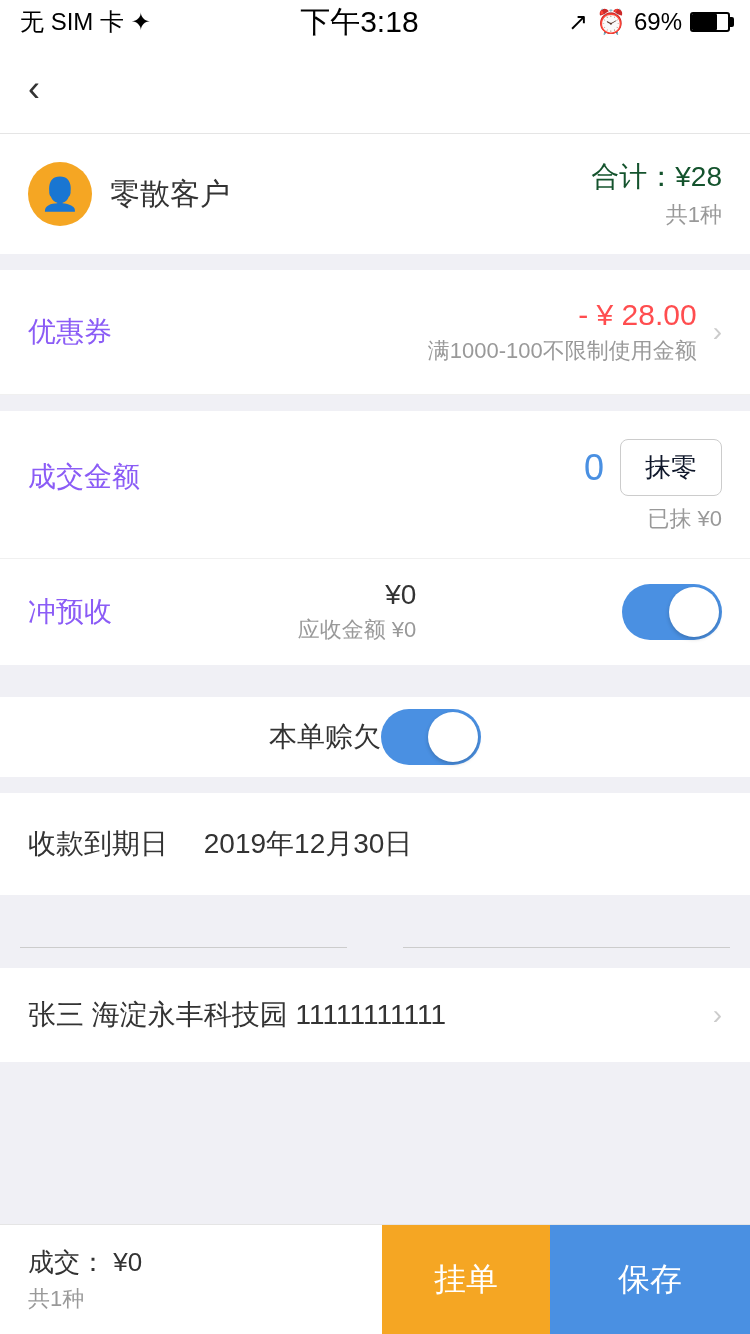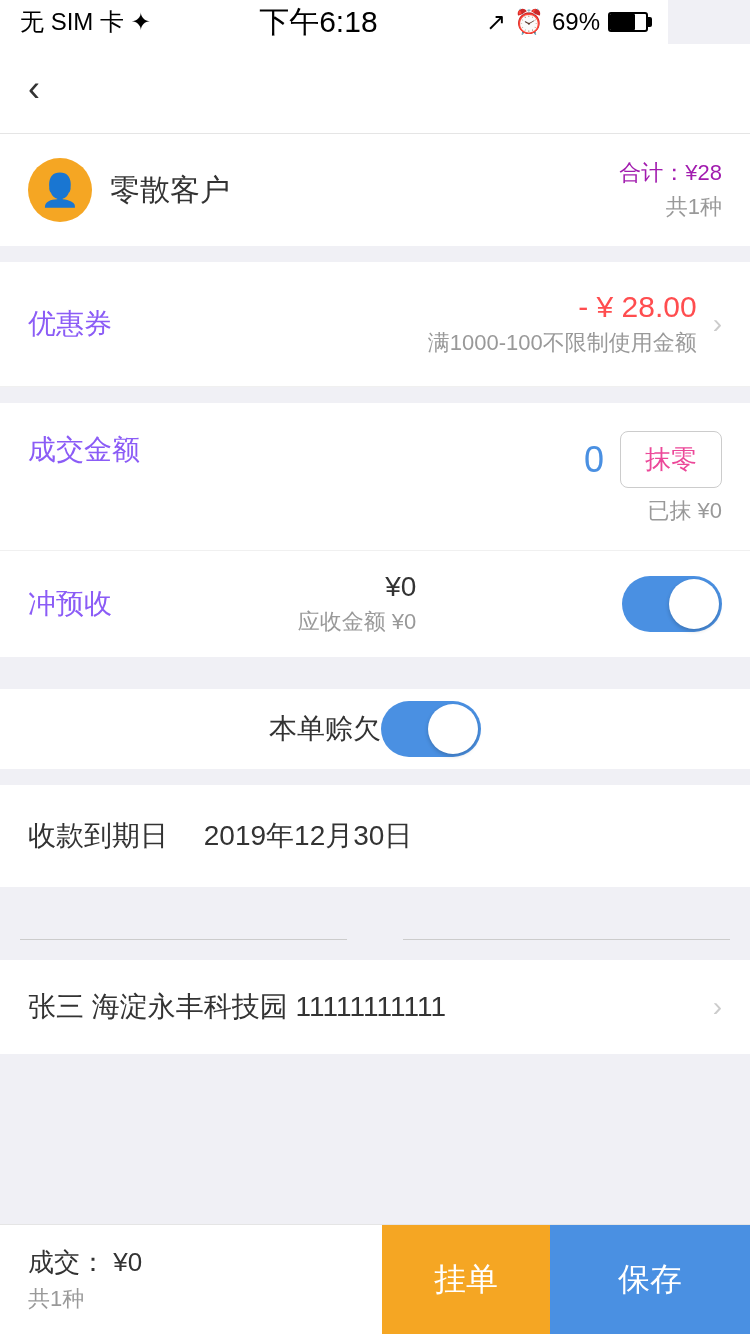--- a/index.html
+++ b/index.html
@@ -9,21 +9,21 @@
       min-height: 1334px;
       font-family: -apple-system, "PingFang SC", "Helvetica Neue", Arial, sans-serif;
       background: #f0f0f5;
       font-size: 28px;
       color: #333;
       position: relative;
     }
 
     
     .status-bar {
-      width: 668px;
+      width: 750px;
       height: 44px;
       background: #fff;
       display: flex;
       align-items: center;
       justify-content: space-between;
       padding: 0 20px;
       font-size: 24px;
       color: #000;
     }
     .status-left { display: flex; align-items: center; gap: 10px; }
@@ -112,22 +112,22 @@
       font-size: 32px;
     }
     .customer-name {
       font-size: 30px;
       color: #333;
     }
     .customer-right {
       text-align: right;
     }
     .total-amount {
-      font-size: 22px;
-      color: #a21caf;
+      font-size: 28px;
+      color: #14532d;
     }
     .total-count {
       font-size: 22px;
       color: #999;
       margin-top: 4px;
     }
 
     
     .row-item {
       display: flex;
@@ -165,34 +165,34 @@
     }
 
     
     .transaction-section {
       background: #fff;
       margin-bottom: 16px;
     }
     .transaction-row {
       padding: 28px 28px 8px 28px;
       display: flex;
-      align-items: flex-start;
+      align-items: flex-end;
       justify-content: space-between;
     }
     .amount-value {
       font-size: 36px;
       color: #4a90e2;
       font-weight: 500;
     }
     .round-btn {
       border: 1px solid #ccc;
       border-radius: 8px;
       padding: 10px 24px;
       font-size: 26px;
-      color: #ec4899;
+      color: #0f172a;
       background: #fff;
       cursor: pointer;
     }
     .already-rounded {
       font-size: 22px;
       color: #999;
       padding: 0 28px 24px 28px;
       text-align: right;
     }
 
@@ -365,21 +365,21 @@
       cursor: pointer;
     }
   </style>
 </head>
 <body>
 
 <div class="status-bar">
   <div class="status-left">
     <span>无 SIM 卡 ✦</span>
   </div>
-  <div class="status-center">下午6:18</div>
+  <div class="status-center">下午3:18</div>
   <div class="status-right">
     <span>↗</span>
     <span>⏰</span>
     <span>69%</span>
     <div class="battery-icon">
       <div class="battery-fill"></div>
     </div>
   </div>
 </div>
 

